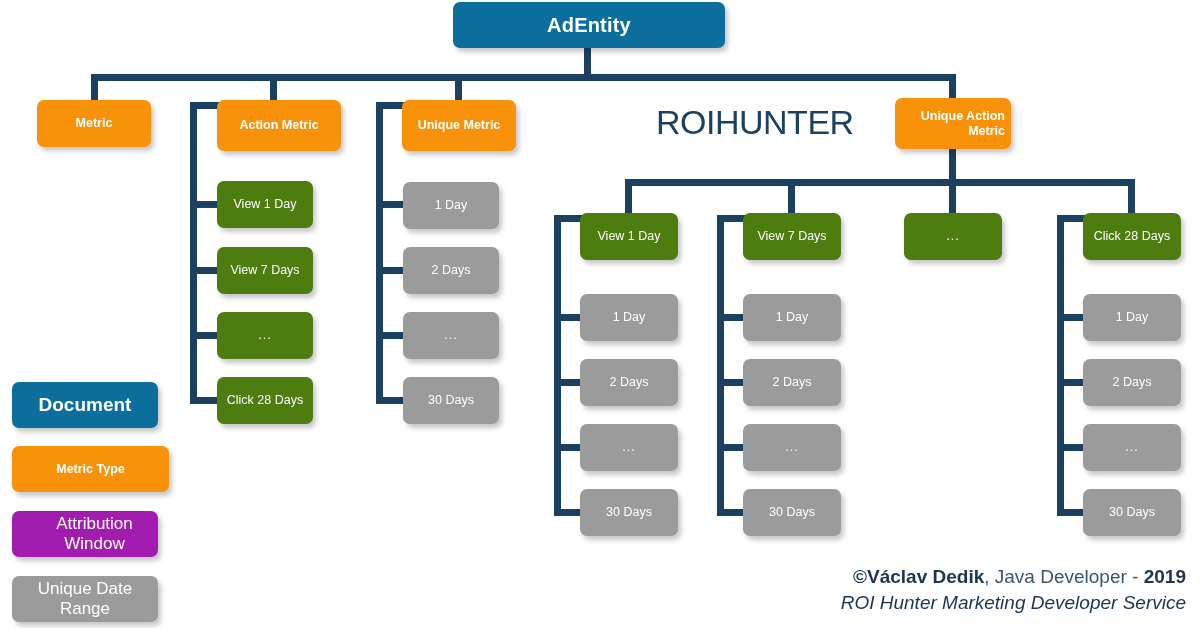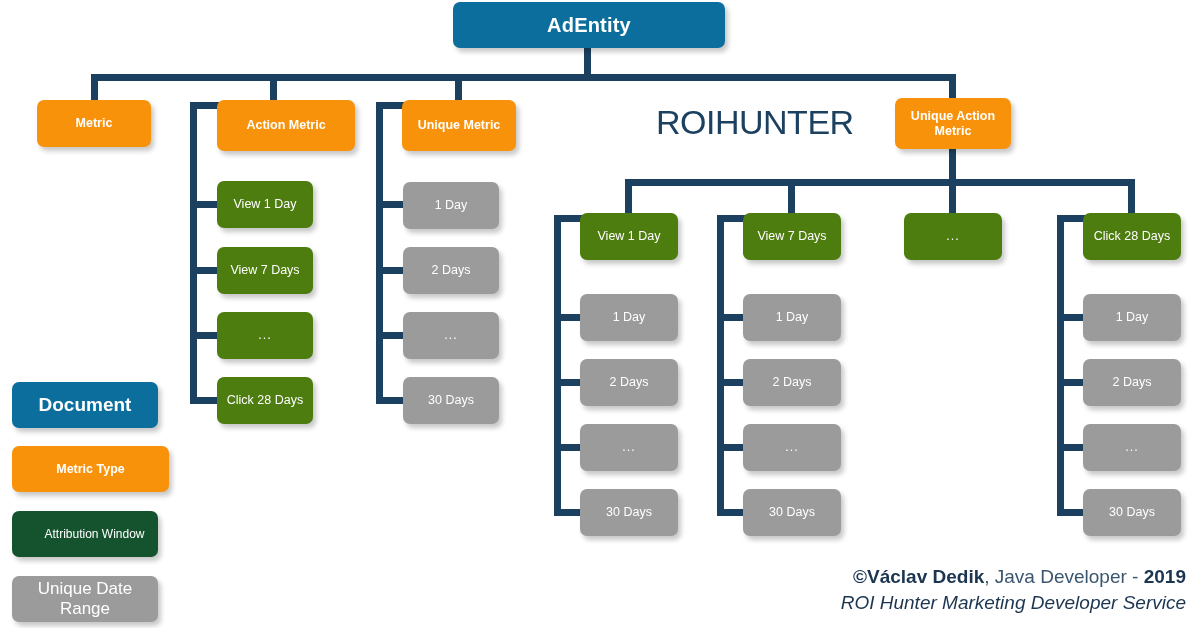--- a/index.html
+++ b/index.html
@@ -28,21 +28,21 @@
     z-index: 1;
   }
   
   .node {
     position: absolute;
     box-sizing: border-box;
     border-radius: 7px;
     display: flex;
     align-items: center;
     justify-content: center;
-    text-align: center;
+    text-align: right;
     color: #ffffff;
     z-index: 3;
     box-shadow: 3px 4px 5px rgba(0,0,0,0.22);
     padding: 2px 6px;
     line-height: 1.15;
   }
   .node.root {
     background: #0c6e9c;
     font-size: 20px;
     font-weight: bold;
@@ -75,21 +75,21 @@
     display: flex;
     align-items: center;
     justify-content: center;
     text-align: center;
     color: #ffffff;
     box-shadow: 3px 4px 5px rgba(0,0,0,0.22);
     z-index: 3;
   }
   .legend-box.l-document { background:#0c6e9c; font-size:19px; font-weight:bold; }
   .legend-box.l-metric   { background:#f8920b; font-size:12.5px; font-weight:bold; }
-  .legend-box.l-window   { background:#14532d; font-size:12px; font-weight:normal;padding-left:19px; }
+  .legend-box.l-window   { background:#a21caf; font-size:17px; font-weight:normal;padding-left:19px; }
   .legend-box.l-range    { background:#9b9b9b; font-size:17px; font-weight:normal; }
   
   #brand {
     position: absolute;
     left: 656px;
     top: 102px;
     font-size: 34px;
     line-height: 40px;
     color: #1c4160;
     letter-spacing: -0.5px;
@@ -133,21 +133,21 @@
 
   <div class="line" style="left:91px; top:74px; width:7px; height:28px;"></div>
   <div class="line" style="left:270px; top:74px; width:7px; height:28px;"></div>
   <div class="line" style="left:455px; top:74px; width:7px; height:28px;"></div>
   <div class="line" style="left:949px; top:74px; width:7px; height:28px;"></div>
 
   <div class="node metric" style="left:37px; top:100px; width:114px; height:47px;">
     <span>Metric</span>
   </div>
 
-  <div class="node metric" style="left:217px; top:100px; width:138px; height:51px;">
+  <div class="node metric" style="left:217px; top:100px; width:124px; height:51px;">
     <span>Action Metric</span>
   </div>
 
   <div class="line" style="left:190px; top:102px; width:7px; height:302px;"></div>
   <div class="line" style="left:190px; top:102px; width:32px; height:7px;"></div>
   <div class="line" style="left:190px; top:201px; width:32px; height:7px;"></div>
   <div class="line" style="left:190px; top:267px; width:32px; height:7px;"></div>
   <div class="line" style="left:190px; top:332px; width:32px; height:7px;"></div>
   <div class="line" style="left:190px; top:397px; width:32px; height:7px;"></div>
 

